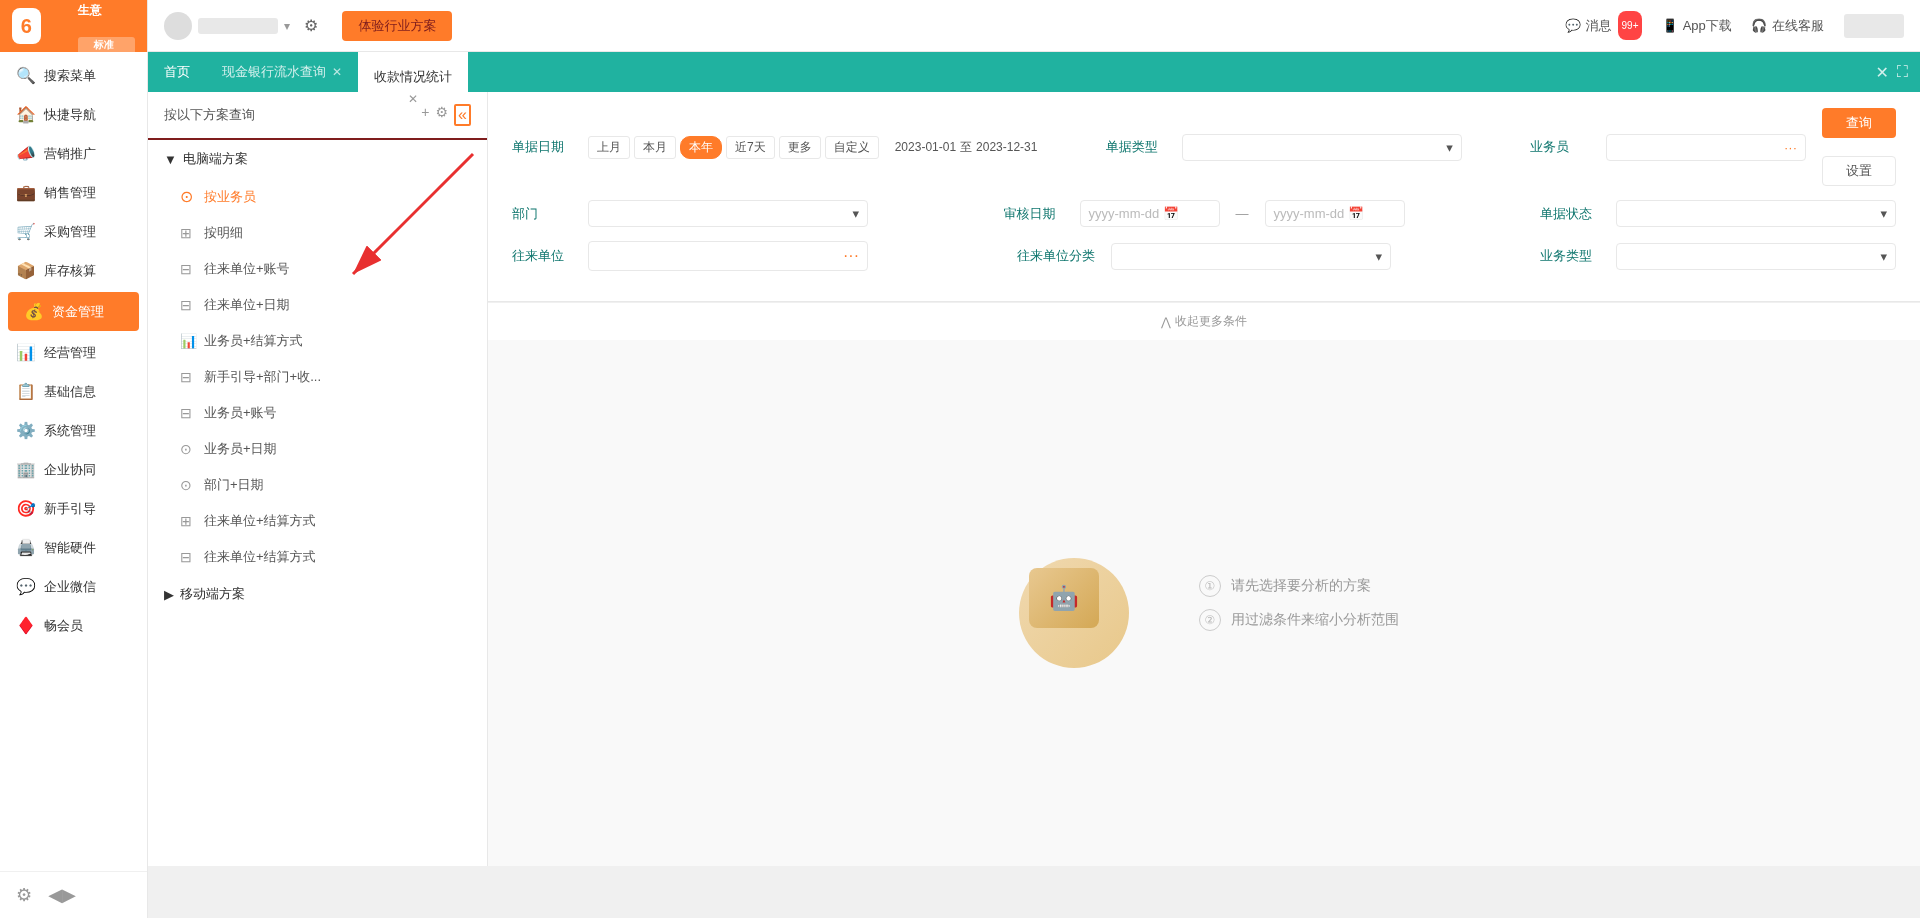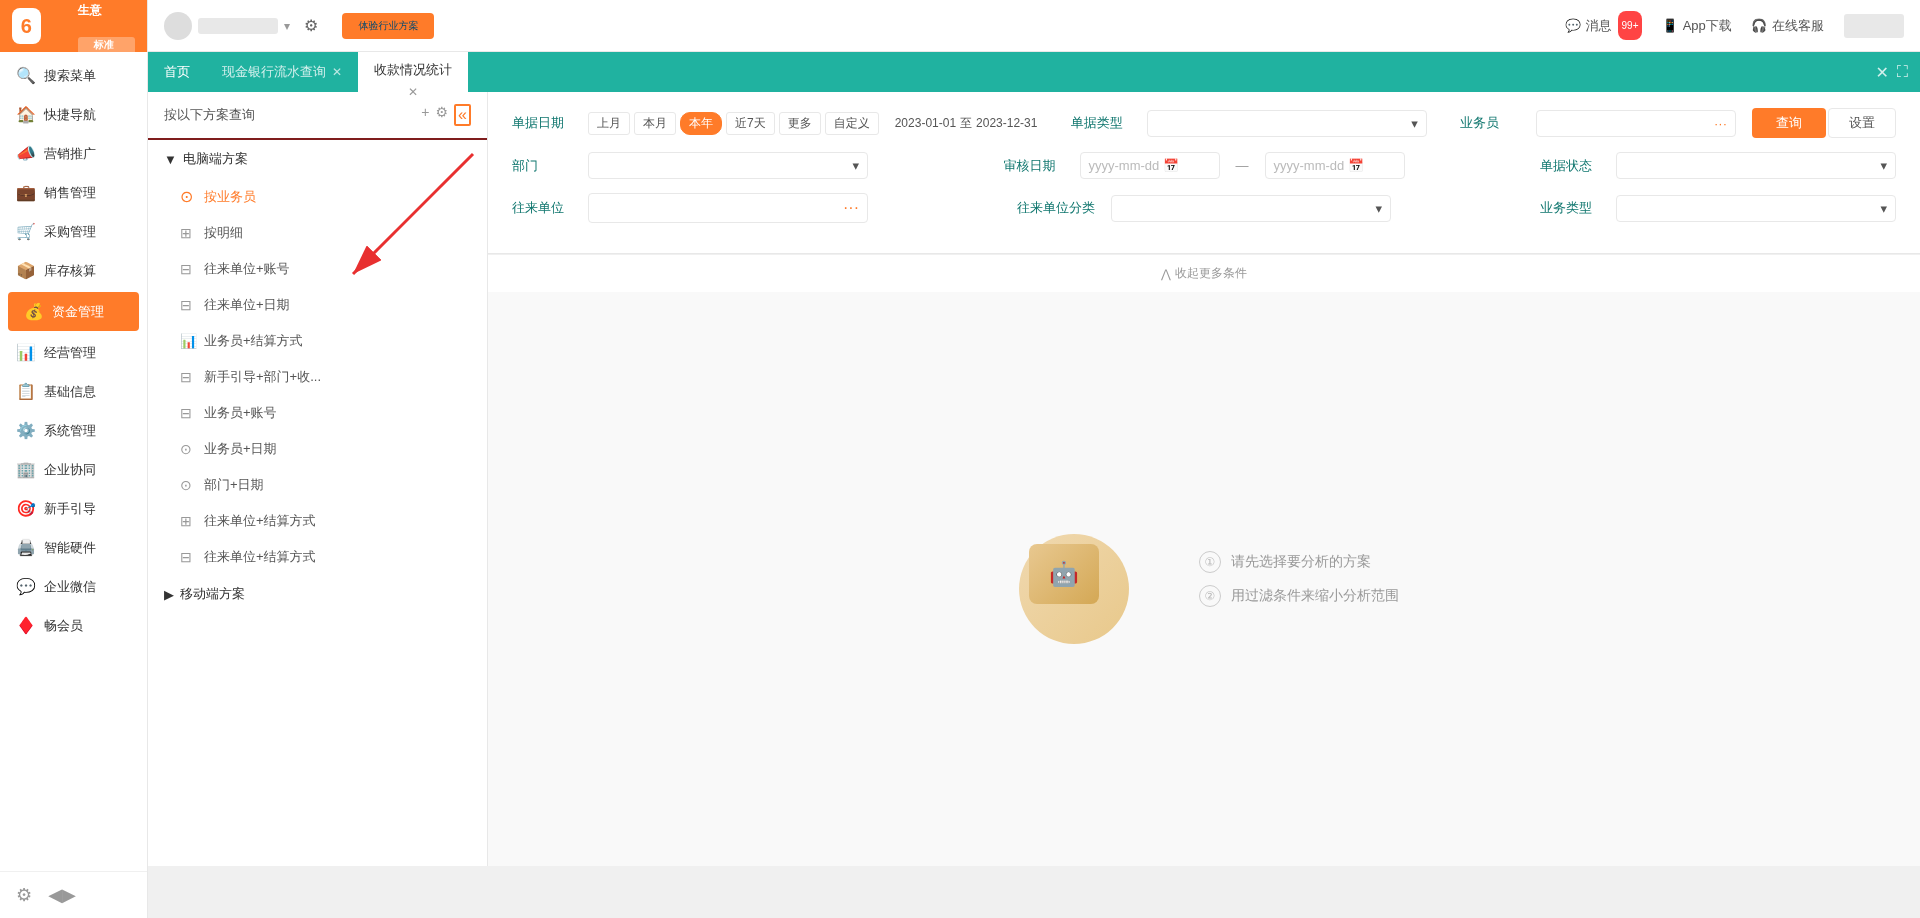--- a/index.html
+++ b/index.html
@@ -43,39 +43,39 @@
     }
     .topbar-user {
       display: flex; align-items: center; gap: 6px; color: #666; font-size: 13px;
     }
     .topbar-user-avatar {
       width: 28px; height: 28px; background: #ddd; border-radius: 50%;
     }
     .topbar-dropdown { font-size: 12px; color: #999; cursor: pointer; }
     .topbar-gear { font-size: 16px; color: #666; cursor: pointer; margin-left: 8px; }
     .btn-trial {
-      background: #ff7b29; color: #0c4a6e; border: none; border-radius: 4px;
-      padding: 6px 16px; font-size: 10px; cursor: pointer; margin-left: 8px;
+      background: #ff7b29; color: #7f1d1d; border: none; border-radius: 4px;
+      padding: 6px 16px; font-size: 13px; cursor: pointer; margin-left: 8px;
     }
     .topbar-right {
       margin-left: auto; display: flex; align-items: center; gap: 20px; color: #555;
     }
     .topbar-right-item { display: flex; align-items: center; gap: 4px; cursor: pointer; font-size: 13px; }
     .msg-badge {
       background: #ff4444; color: #fff; font-size: 10px; padding: 9px 4px;
       border-radius: 8px; margin-left: 2px; min-width: 18px; text-align: center;
     }
 
     
     .tabbar {
       position: fixed; left: 148px; top: 52px; right: 0; height: 40px;
       background: #20b2a0; display: flex; align-items: center; z-index: 99;
     }
     .tab {
-      height: 40px; display: flex; align-items: center; padding: 9px 16px;
+      height: 40px; display: flex; align-items: center; padding: 16px 16px;
       color: rgba(255,255,255,0.8); font-size: 13px; cursor: pointer; gap: 6px;
     }
     .tab.home { color: #fff; }
     .tab.active { background: #fff; color: #333; flex-direction: column; }
     .tab-close { font-size: 12px; color: #999; }
     .tab-close-white { font-size: 12px; color: rgba(255,255,255,0.7); }
     .tabbar-actions {
       margin-left: auto; display: flex; align-items: center; gap: 8px; padding-right: 12px;
     }
     .tabbar-action { color: rgba(255,255,255,0.8); font-size: 16px; cursor: pointer; }
@@ -154,21 +154,21 @@
       border: 1px solid #e8e8e8; border-radius: 4px; padding: 5px 8px;
       background: #fff; color: #555; font-size: 13px; min-width: 200px;
       display: flex; align-items: center; justify-content: space-between; cursor: pointer;
     }
     .filter-select-wide { min-width: 280px; }
     .filter-input {
       border: 1px solid #e8e8e8; border-radius: 4px; padding: 5px 8px;
       background: #fff; color: #555; font-size: 13px; min-width: 140px;
     }
     .filter-dash { color: #999; }
-    .filter-actions { margin-left: auto; display: flex; gap: 2px; }
+    .filter-actions { margin-left: auto; display: flex; flex-direction: column; gap: 18px; }
     .btn-query {
       background: #ff7b29; color: #fff; border: none; border-radius: 4px;
       padding: 6px 24px; font-size: 13px; cursor: pointer;
     }
     .btn-settings {
       background: #fff; color: #555; border: 1px solid #e8e8e8; border-radius: 4px;
       padding: 5px 20px; font-size: 13px; cursor: pointer;
     }
     .filter-dots { color: #ff7b29; font-size: 16px; cursor: pointer; }
     .collapse-bar {

